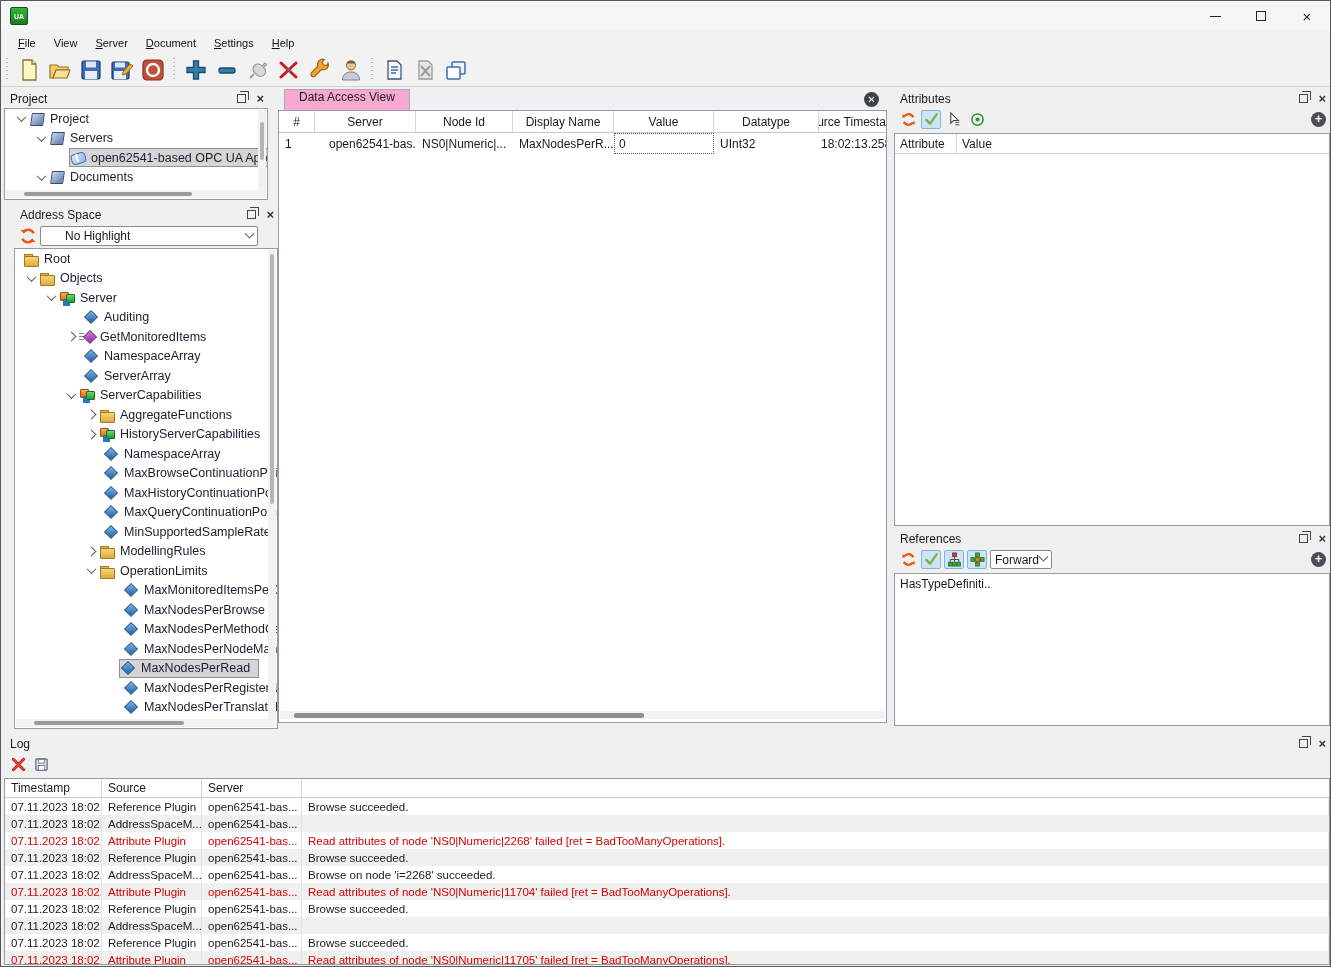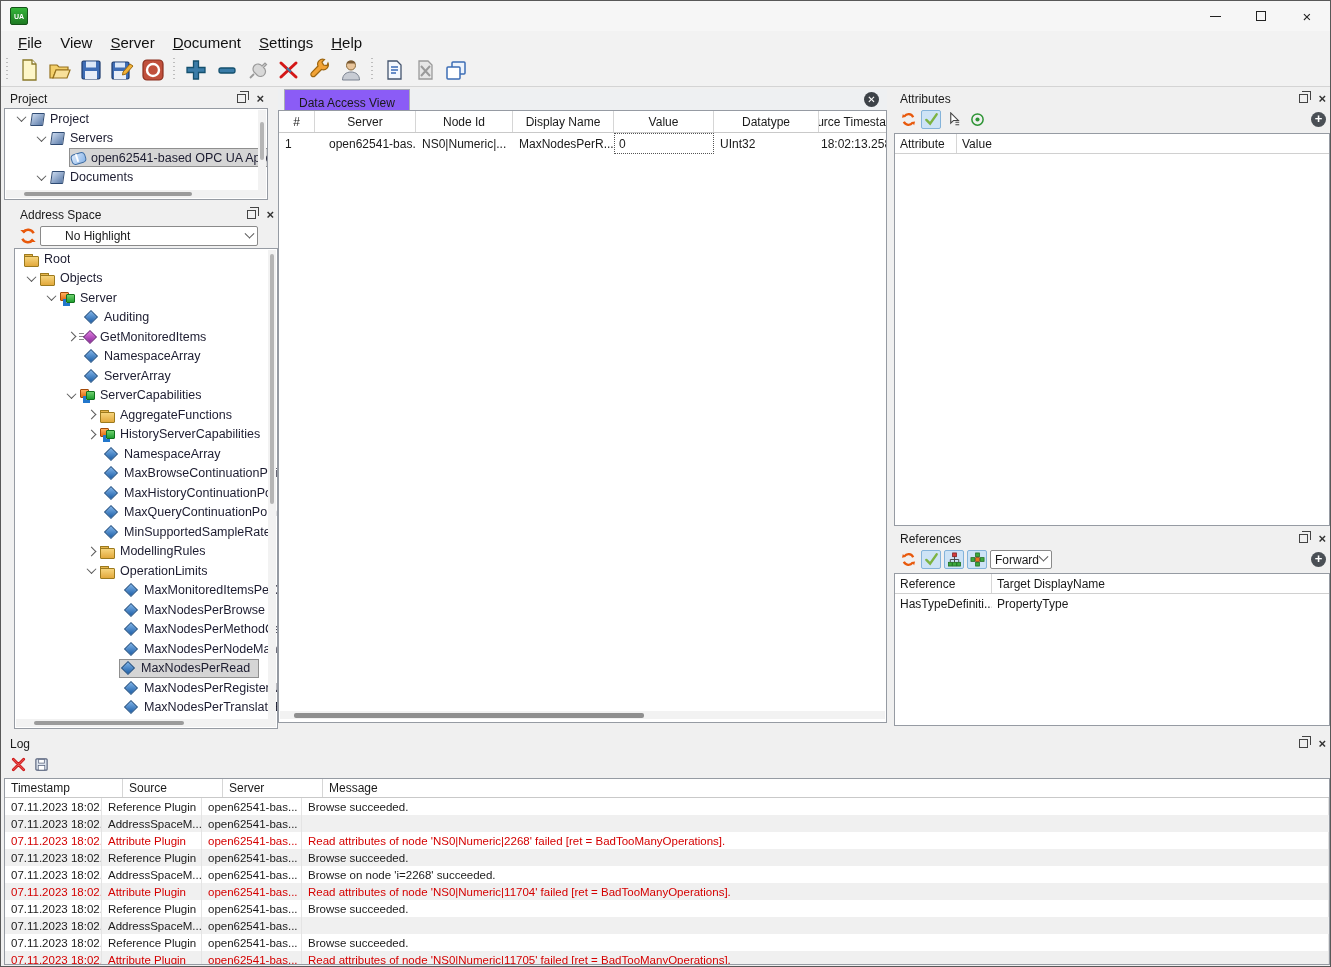--- a/index.html
+++ b/index.html
@@ -12,21 +12,21 @@
   .appicon { width:18px; height:18px; margin:0 8px 0 9px; background:linear-gradient(#35b53a,#1e7a22); border:1px solid #145217; border-radius:2px; color:#fff; font-size:7px; font-weight:bold; display:flex; align-items:center; justify-content:center; }
   .apptitle { font-size:12.5px; color:#111; }
   .wbtns { margin-left:auto; display:flex; height:100%; }
   .wbtn { width:46px; height:100%; display:flex; align-items:center; justify-content:center; font-size:13px; color:#222; }
   .maxglyph { width:10px; height:10px; border:1.2px solid #222; }
   .minglyph { width:11px; height:0; border-top:1.2px solid #222; }
   .closeglyph { font-size:15px; line-height:1; }
 
   
   .menubar { position:absolute; left:0; top:30px; right:0; height:23px; background:#f2f2f2; display:flex; align-items:center; padding-left:8px; }
-  .menu-item { display:inline-block; padding:3px 9px; font-size:15px; color:#111; }
+  .menu-item { display:inline-block; padding:3px 9px; font-size:11px; color:#111; }
   .menu-item.u1::first-letter { text-decoration:underline; }
 
   
   .toolbar { position:absolute; left:0; top:53px; right:0; height:33px; background:#f2f2f2; border-bottom:1px solid #d4d4d4; display:flex; align-items:center; }
   .tb-handle { width:6px; height:24px; margin:0 3px; background:repeating-linear-gradient(to bottom,#bdbdbd 0 1.5px,transparent 1.5px 4px); background-size:2px 100%; background-repeat:no-repeat; background-position:center; }
   .tb-btn { width:31px; height:28px; display:flex; align-items:center; justify-content:center; }
   .tb-btn svg { width:24px; height:24px; }
 
   
   .panel { position:absolute; background:#f0f0f0; }
@@ -76,21 +76,21 @@
 
   
   .mini-tb { display:flex; align-items:center; gap:3px; padding:2px 4px; height:23px; }
   .mini-btn { width:20px; height:19px; display:flex; align-items:center; justify-content:center; border:1px solid transparent; border-radius:2px; }
   .mini-btn.hl { background:#cde3f6; border-color:#84b3da; }
   .mini-btn svg { width:15px; height:15px; }
   .plus-circle { margin-left:auto; width:15px; height:15px; border-radius:50%; background:#4a4f55; color:#fff; font-size:13px; line-height:14px; text-align:center; font-weight:bold; }
 
   
   #dav-tabbar { position:absolute; left:277px; top:88px; width:609px; height:21px; background:#eef0f2; display:flex; align-items:center; }
-  .dav-tab { height:21px; background:#8b5cf6; border:1px solid #a8adb4; border-bottom:none; display:flex; align-items:flex-end; padding:0 14px; font-size:12px; margin-left:6px; }
+  .dav-tab { height:21px; background:#f9a8d4; border:1px solid #a8adb4; border-bottom:none; display:flex; align-items:flex-start; padding:0 14px; font-size:12px; margin-left:6px; }
   .tab-close { margin-left:auto; margin-right:8px; width:15px; height:15px; border-radius:50%; background:#3d4248; color:#fff; font-size:10px; line-height:15px; text-align:center; font-weight:bold; }
   #dav-panel { position:absolute; left:277px; top:109px; width:609px; height:613px; background:#fff; border:1px solid #969ba3; }
   .grid-hrow { display:flex; border-bottom:1px solid #c9c9c9; height:22px; background:#fff; }
   .grid-hcell { display:flex; align-items:center; justify-content:center; border-right:1px solid #d6d6d6; font-size:12px; overflow:hidden; white-space:nowrap; flex:0 0 auto; }
   .grid-row { display:flex; height:21px; }
   .grid-cell { display:flex; align-items:center; padding-left:6px; font-size:12px; overflow:hidden; white-space:nowrap; flex:0 0 auto; }
   .val-focus { border:1px dotted #555; background:#fff; padding-left:4px; }
 
   
   .thead2 { display:flex; height:20px; border-bottom:1px solid #d0d0d0; }
@@ -546,27 +546,22 @@
             <rect x="6" y="6" width="4" height="4" fill="#e8721c" stroke="#8a3c08" stroke-width="0.8"></rect>
           </svg>
       </span>
       <span class="combo" style="width:62px; height:19px;">
         <span>Forward</span>
         <span class="carr"></span>
       </span>
       <span class="plus-circle">+</span>
     </div>
     <div class="pcontent" style="top:44px;">
-      <div class="thead2">
-        <div class="thc" style="width:97px">Reference</div>
-        <div class="thc" style="flex:1; border-right:none;">Target DisplayName</div>
-      </div>
       <div class="trow2">
         <div class="tdc" style="width:97px">HasTypeDefiniti...</div>
-        <div class="tdc" style="flex:1">PropertyType</div>
       </div>
     </div>
   </div>
 
   <div class="panel" id="log-panel">
     <div class="ptitle">
       <span>Log</span>
       <span class="pbtns">
         <span class="float-ic"></span>
         <span class="close-ic">×</span>
@@ -582,24 +577,23 @@
       <span class="mini-btn">
         <svg viewBox="0 0 16 16">
             <rect x="2" y="2" width="12" height="12" rx="1" fill="#dde4ee" stroke="#55607a" stroke-width="1.2"></rect>
             <rect x="5" y="2.5" width="6" height="4" fill="#fff" stroke="#55607a" stroke-width="0.8"></rect>
             <rect x="4.5" y="9" width="7" height="5" fill="#fff" stroke="#55607a" stroke-width="0.8"></rect>
           </svg>
       </span>
     </div>
     <div class="pcontent" style="top:44px; overflow:hidden;">
       <div class="log-hrow">
-        <div class="log-hcell" style="width:118px">Timestamp</div>
+        <div class="log-hcell" style="width:97px">Timestamp</div>
         <div class="log-hcell" style="width:100px">Source</div>
         <div class="log-hcell" style="width:100px">Server</div>
-        <div class="log-hcell" style="flex:1; border-right:none;">Message</div>
       </div>
       <div class="log-row">
         <div class="log-cell" style="width:97px">07.11.2023 18:02...</div>
           <div class="log-cell" style="width:100px">Reference Plugin</div>
           <div class="log-cell" style="width:100px">open62541-bas...</div>
           <div class="log-cell" style="flex:1">Browse succeeded.</div>
       </div>
       <div class="log-row alt">
         <div class="log-cell" style="width:97px">07.11.2023 18:02...</div>
           <div class="log-cell" style="width:100px">AddressSpaceM...</div>

